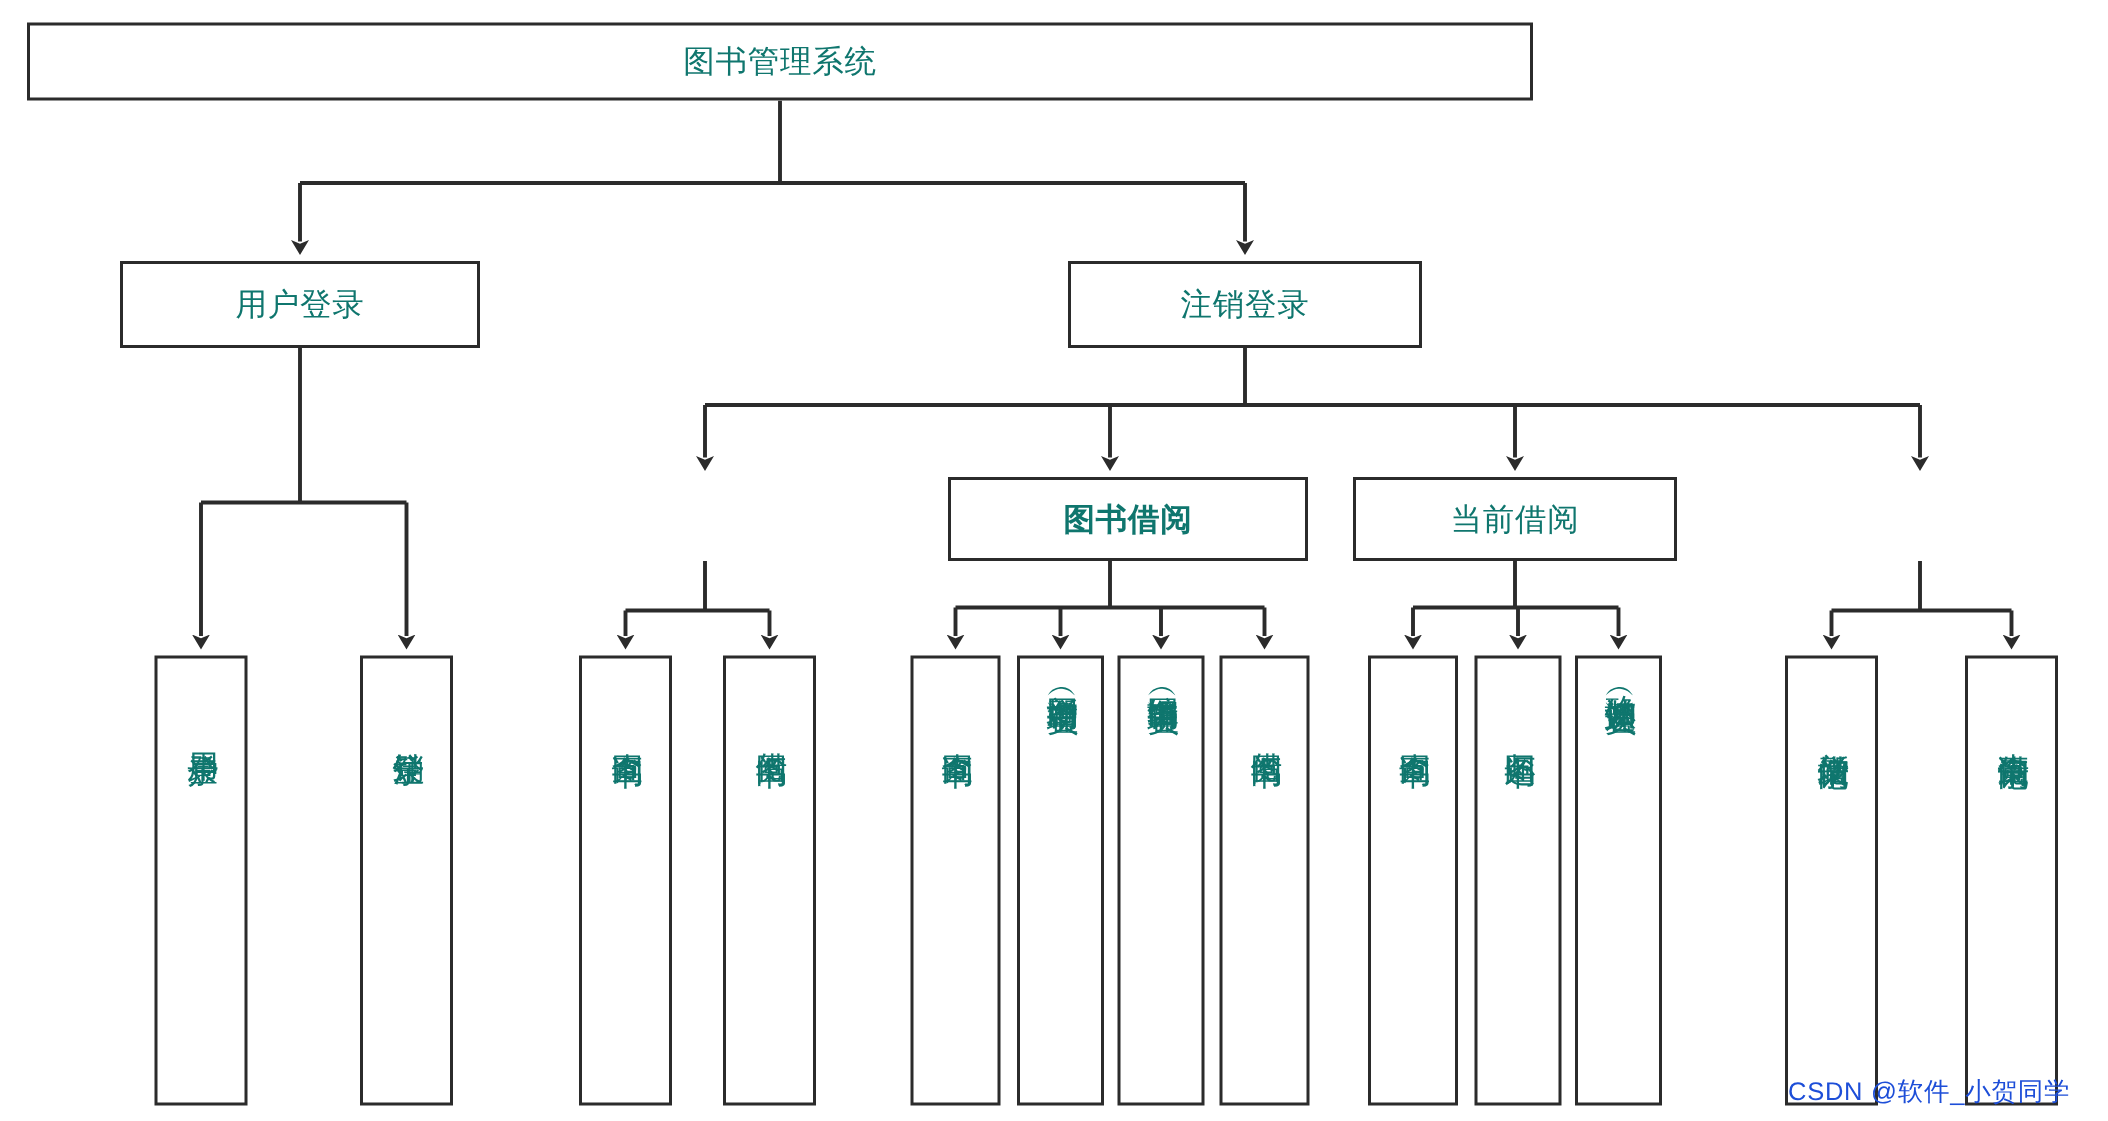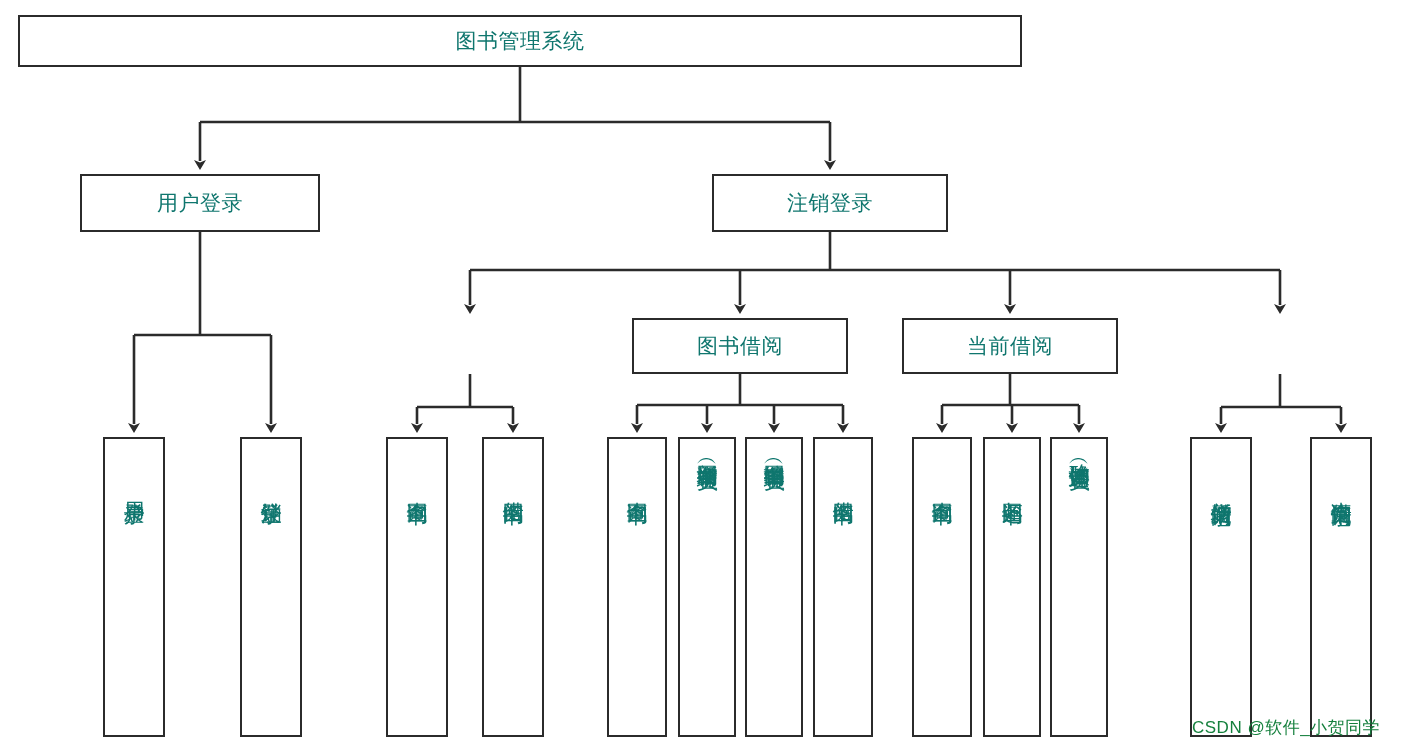--- a/index.html
+++ b/index.html
@@ -54,21 +54,21 @@
   }
   .node.vert.mid .vlabel {
     margin-top: 40px;
   }
   .node.vert.tall .vlabel {
     margin-top: 2px;
   }
   .watermark {
     position: absolute;
     font-size: 17px;
-    color: #15803d;
+    color: #1d4ed8;
     white-space: nowrap;
     letter-spacing: 0.5px;
   }
 </style>
 </head>
 <body>
 
 <div id="canvas">
 
   <svg id="edges" viewBox="0 0 1405 747">
@@ -118,21 +118,21 @@
     <span>图书管理系统</span>
   </div>
 
   <div class="node horiz" style="left: 80px; top: 174px; width: 240px; height: 58px;">
     <span>用户登录</span>
   </div>
   <div class="node horiz" style="left: 712px; top: 174px; width: 236px; height: 58px;">
     <span>注销登录</span>
   </div>
 
-  <div class="node horiz" style="left: 632px; top: 318px; width: 216px; height: 56px;">
+  <div class="node horiz" style="left: 632px; top: 318px; width: 240px; height: 56px; font-weight: bold;">
     <span>图书借阅</span>
   </div>
   <div class="node horiz" style="left: 902px; top: 318px; width: 216px; height: 56px;">
     <span>当前借阅</span>
   </div>
 
   <div id="leaf-layer">
       <div class="node vert mid" style="left: 103px; top: 437px; width: 62px; height: 300px;">
         <span class="vlabel">用户登录</span>
       </div>

